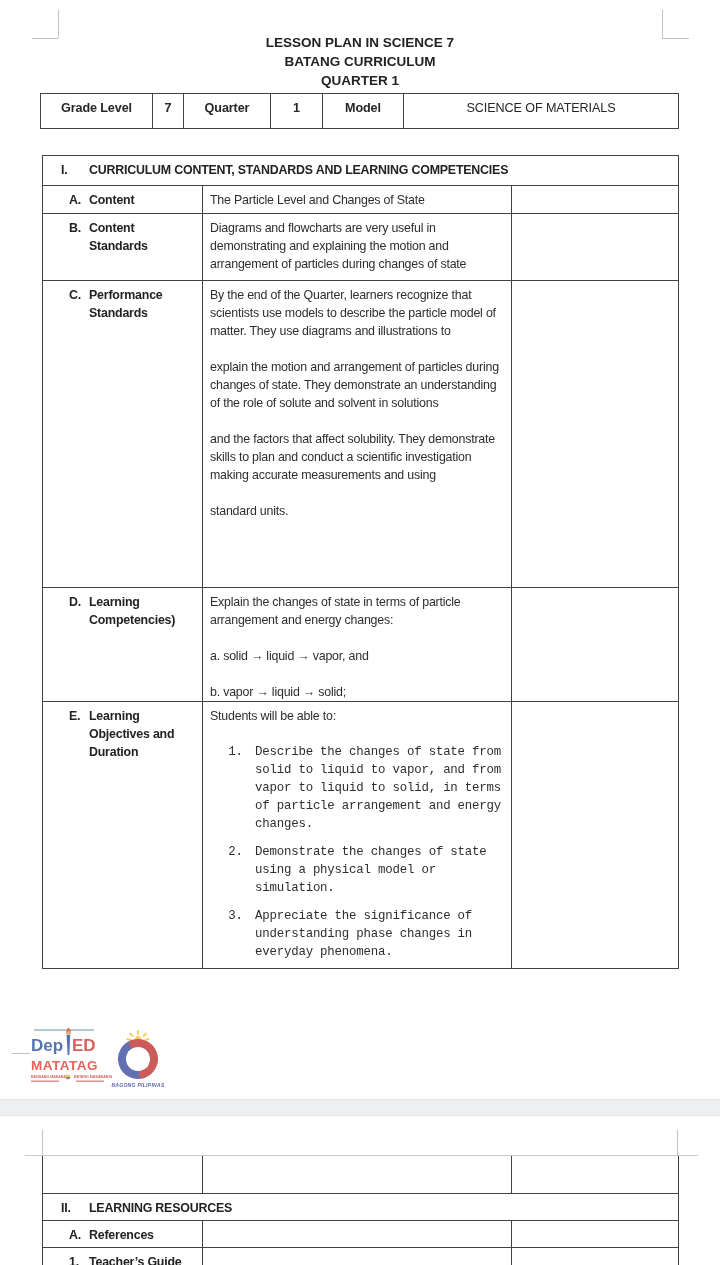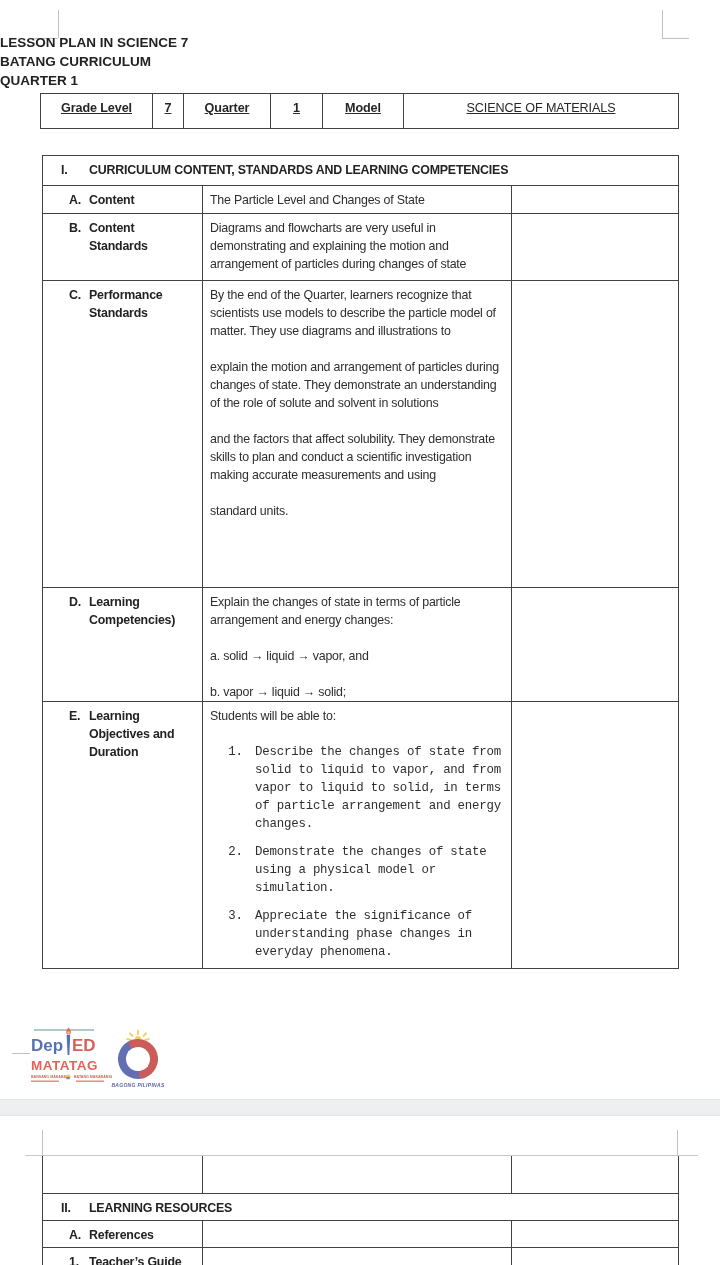--- a/index.html
+++ b/index.html
@@ -3,30 +3,30 @@
 <meta charset="utf-8">
 <style>
   html,body{margin:0;padding:0;background:#ffffff;}
   #screen{
     position:relative;width:720px;height:1265px;overflow:hidden;background:#ffffff;
     font-family:"Liberation Sans","DejaVu Sans",sans-serif;color:#2b2b2b;
   }
   
   .mark{position:absolute;background:#bfc3c6;}
   
-  .titleblock{position:absolute;left:0;top:33px;width:720px;text-align:left;}
+  .titleblock{position:absolute;left:0;top:33px;width:720px;text-align:center;}
   .titleblock div{font-size:13.5px;font-weight:bold;line-height:19px;color:#222;}
   
   table.doc{border-collapse:collapse;table-layout:fixed;position:absolute;background:#fff;}
   table.doc td{border:1px solid #424242;vertical-align:top;padding:0;}
   .cw{box-sizing:border-box;overflow:hidden;padding:5px 7px 0 7px;font-size:12.4px;line-height:18px;letter-spacing:-0.2px;color:#2e2e2e;}.cw30{height:29px}.cw28{height:27px}.cw67{height:66px}.cw307{height:306px}
   .cw114{height:113px}.cw267{height:266px}.cw52{height:51px}.cw38{height:37px}.cw27{height:26px}.cw20{height:19px}
   
   table.info{border-collapse:collapse;table-layout:fixed;position:absolute;left:40px;top:93px;width:638px;background:#fff;}
-  table.info td{border:1px solid #424242;padding:0;vertical-align:top;text-decoration:underline;}
+  table.info td{border:1px solid #424242;padding:0;vertical-align:top;}
   .ic{box-sizing:border-box;height:34px;padding-top:7px;text-align:center;font-size:12.6px;letter-spacing:-0.1px;color:#262626;}
   .b{font-weight:bold;}
   
   .headrow{position:relative;padding-left:46px;font-weight:bold;color:#222;}
   .num{position:absolute;left:18px;}
   .lblcell{position:relative;padding-left:46px;font-weight:bold;color:#222;}
   .letter{position:absolute;left:26px;}
   
   .content p.para{margin:0 0 18px 0;}
   ol.objlist{margin:0 0 0 0;padding:0 0 0 40px;}

